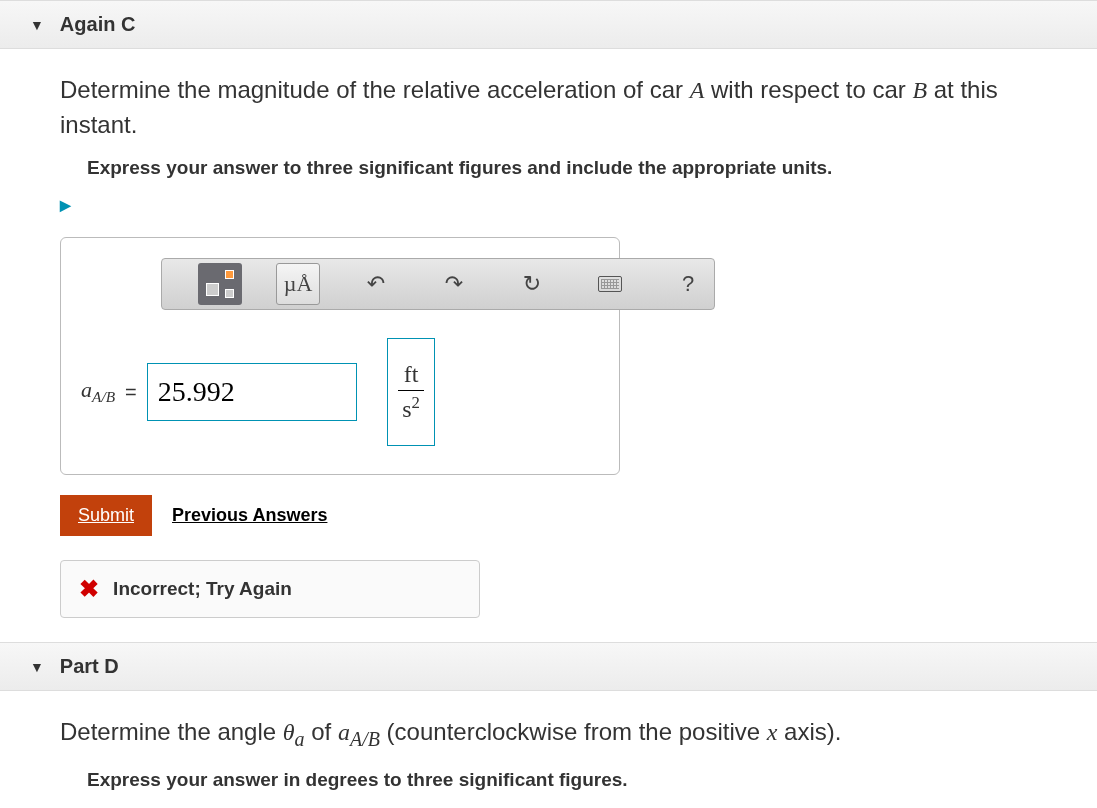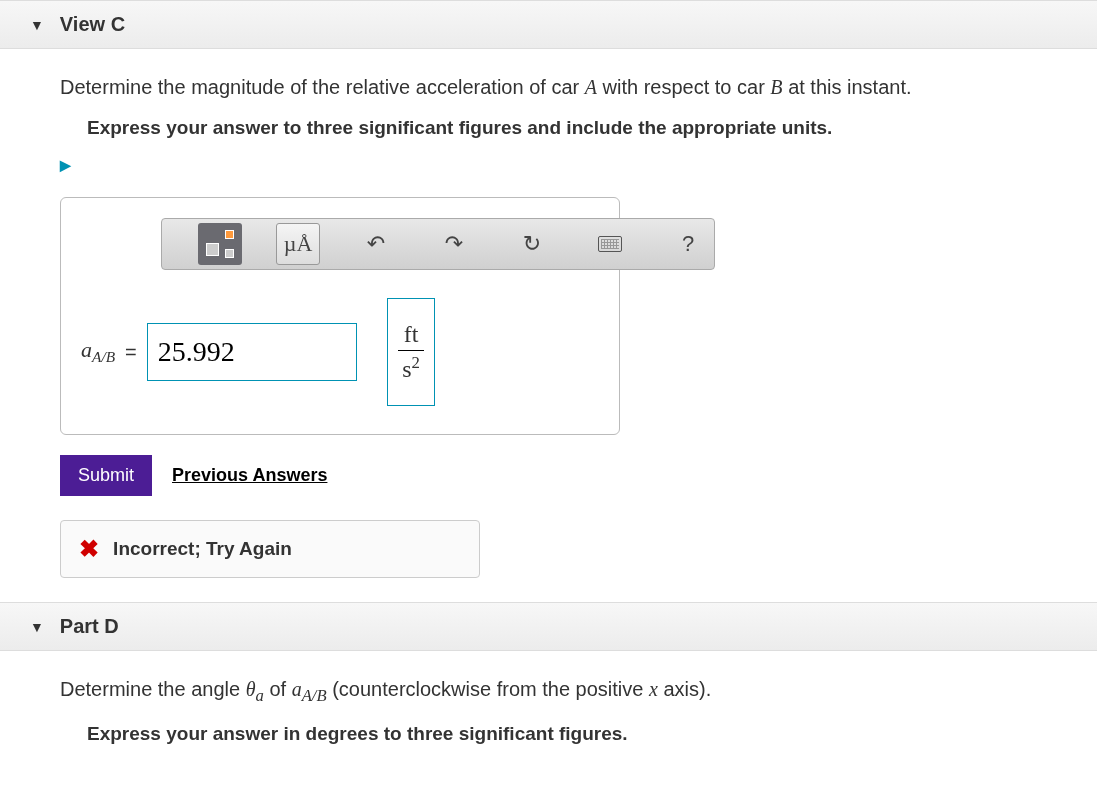--- a/index.html
+++ b/index.html
@@ -25,21 +25,21 @@
     color: #333;
   }
   .part-header .title {
     font-weight: bold;
     font-size: 20px;
   }
   .part-body {
     padding: 24px 60px;
   }
   .question {
-    font-size: 20px;
+    font-size: 24px;
     color: #333;
     margin-bottom: 16px;
     line-height: 1.4;
   }
   .question .math-it { font-style: italic; font-family: "Times New Roman", serif; }
   .instruction {
     font-weight: bold;
     font-size: 19px;
     margin-bottom: 18px;
     margin-left: 27px;
@@ -145,26 +145,27 @@
   .unit-box .num { border-bottom: 1.5px solid #000; padding: 0 6px 2px; }
   .unit-box .den { padding-top: 2px; }
   .unit-box sup { font-size: 0.7em; }
   .actions {
     display: flex;
     align-items: center;
     gap: 20px;
     margin-bottom: 24px;
   }
   .submit-btn {
-    background: #4c1d95;
+    background: #c2410c;
     color: #fff;
     border: none;
     padding: 10px 18px;
     font-size: 18px;
     cursor: pointer;
+    text-decoration: underline;
   }
   .prev-link {
     color: #000000;
     font-weight: bold;
     text-decoration: underline;
     font-size: 18px;
     cursor: pointer;
     text-align: center;
   }
   .feedback {
@@ -195,21 +196,21 @@
     background: repeating-linear-gradient(to right, #555 0 1px, transparent 1px 3px),
                 repeating-linear-gradient(to bottom, #555 0 1px, transparent 1px 3px);
     opacity:0.5;
   }
 </style>
 </head>
 <body>
 
 <div class="part-header">
   <span class="caret">▼</span>
-  <span class="title">View C</span>
+  <span class="title">Again C</span>
 </div>
 
 <div class="part-body">
   <p class="question">
     <span>Determine the magnitude of the relative acceleration of car </span><span class="math-it">A</span><span> with respect to car </span><span class="math-it">B</span><span> at this instant.</span>
   </p>
   <p class="instruction">Express your answer to three significant figures and include the appropriate units.</p>
 
   <div class="hints-link">
     <span class="caret">▶</span>

